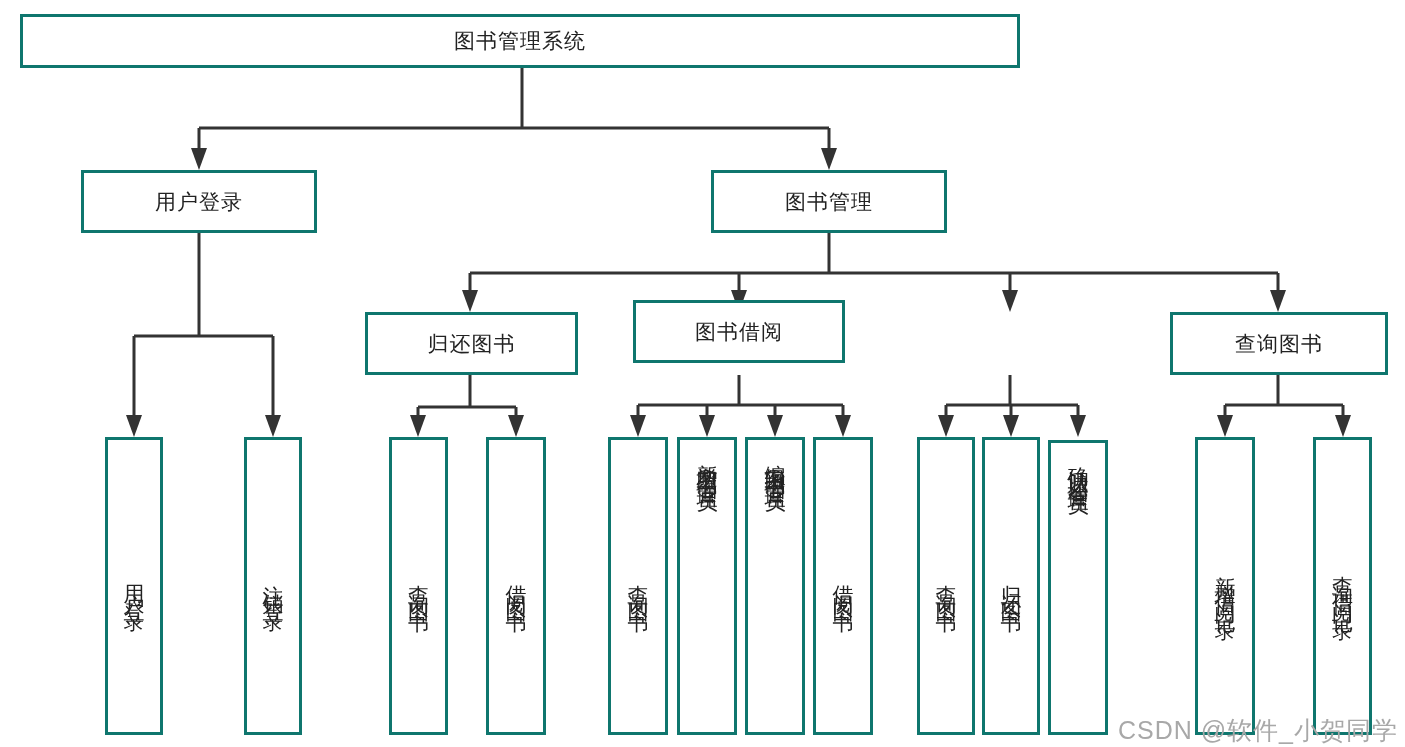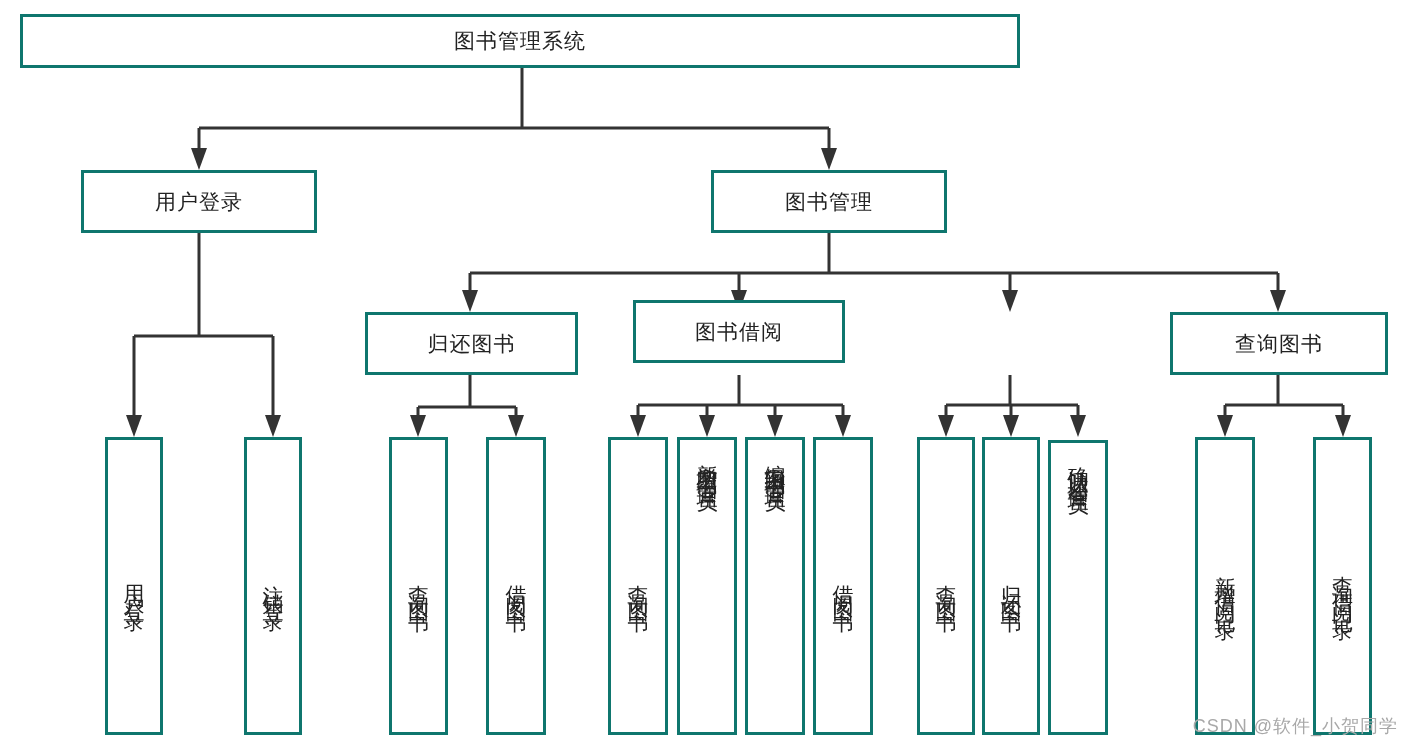--- a/index.html
+++ b/index.html
@@ -55,21 +55,21 @@
     align-items: flex-start;
     padding-top: 7px;
   }
   .leaf--top .vtext {
     letter-spacing: 4px;
   }
   .watermark {
     position: absolute;
     right: 7px;
     top: 714px;
-    font-size: 18px;
+    font-size: 25px;
     color: #a8a8a8;
     letter-spacing: 1px;
     white-space: nowrap;
     z-index: 5;
   }
 </style>
 </head>
 <body>
 
 <div id="canvas">

